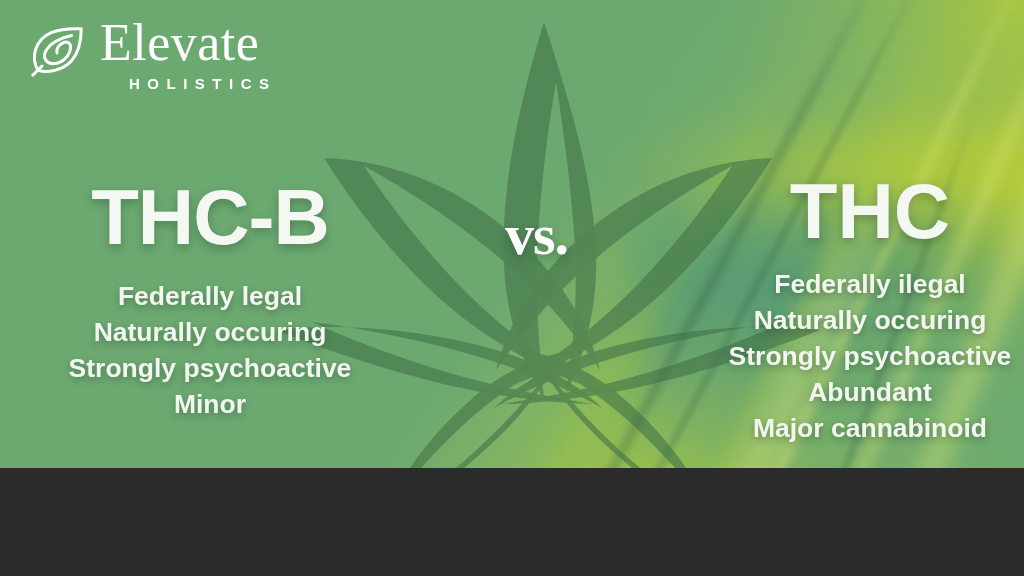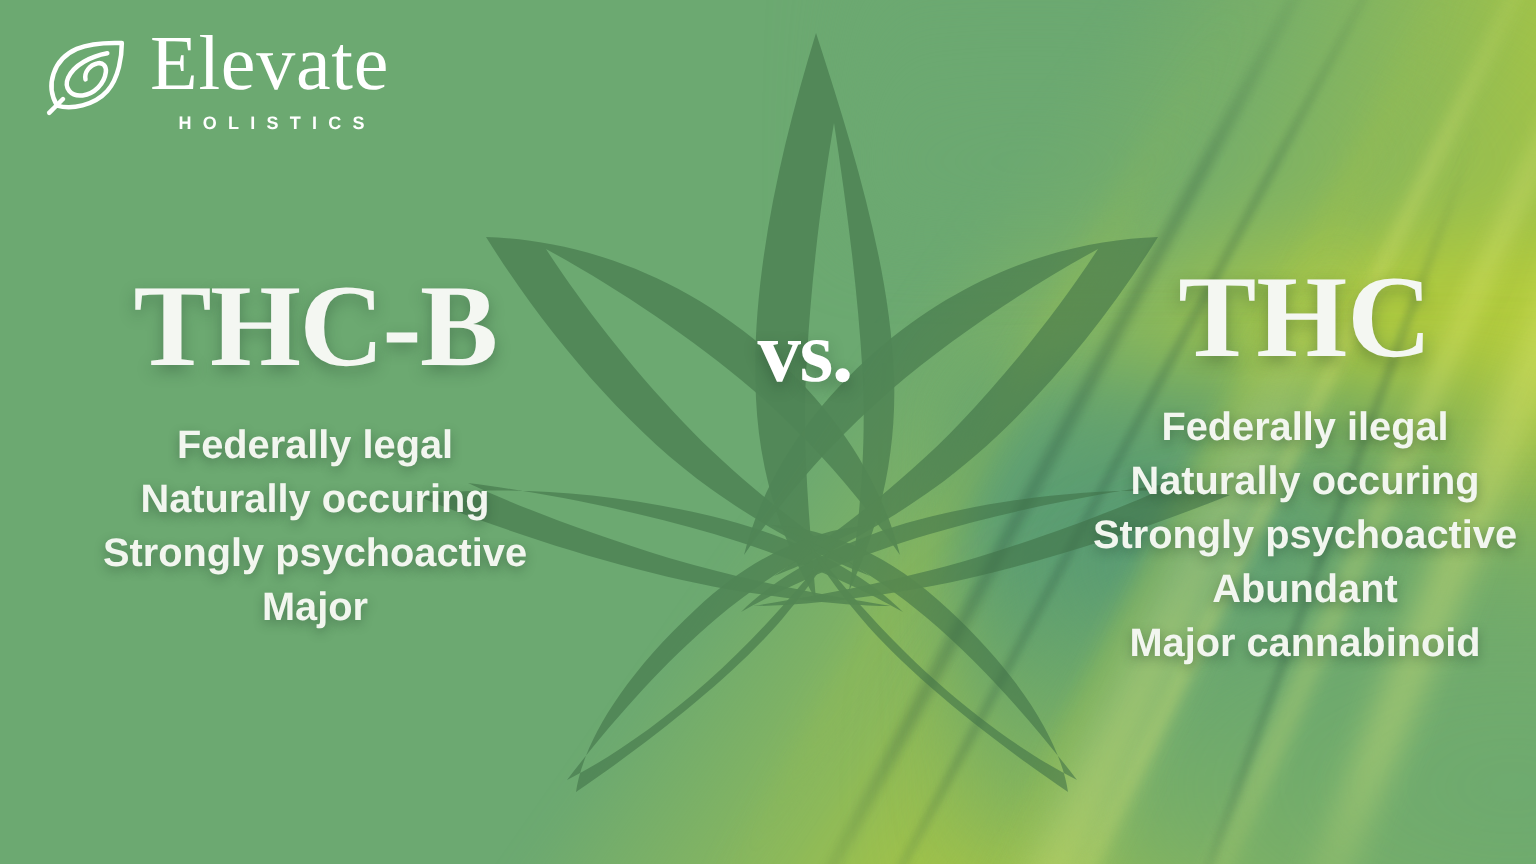--- a/index.html
+++ b/index.html
@@ -1,20 +1,20 @@
 <!DOCTYPE html>
 <html><head>
 <meta charset="utf-8">
 <style>
   html,body{margin:0;padding:0;background:#2b2b2b;}
   *{box-sizing:border-box;}
 
   .stage{
     position:relative;
-    width:1024px;height:576px;
+    width:1024px;height:468px;
     overflow:hidden;
     font-family:"Liberation Sans", sans-serif;
     background:#4d7c0f;
   }
 
   
   .bg-base{position:absolute;inset:0;background:#6CA971;}
 
   
   .bg-yellow{
@@ -99,33 +99,33 @@
   .logo-icon svg{width:100%;height:100%;display:block;}
   .logo-text{display:flex;flex-direction:column;}
   .logo-word{
     font-family:"Liberation Serif", serif;
     font-size:52px;line-height:.96;
     color:#FFFFFF;font-weight:400;
     letter-spacing:.5px;
   }
   .logo-sub{
     font-family:"Liberation Sans", sans-serif;
-    font-size:12px;font-weight:600;
+    font-size:15px;font-weight:600;
     color:#FFFFFF;
     letter-spacing:7.5px;
-    margin-top:7px;margin-left:3px;padding-left:16px;
+    margin-top:7px;margin-left:13px;padding-left:16px;
   }
 
   
   .col{position:absolute;text-align:center;}
   .col-left{left:24px;top:178px;width:372px;}
   .col-right{left:700px;top:172px;width:340px;}
 
   .col-title{
-    font-family:Liberation Serif, serif;
+    font-family:Liberation Sans, sans-serif;
     font-weight:700;
     color:#F4F7F2;
     text-shadow:0 4px 10px rgba(30,60,40,.35);
     line-height:1;
   }
   .col-left .col-title{font-size:78px;letter-spacing:-1px;}
   .col-right .col-title{font-size:78px;letter-spacing:0px;}
 
   .traits{
     list-style:none;margin:0;padding:0;
@@ -218,21 +218,21 @@
       <div class="logo-sub">HOLISTICS</div>
     </div>
   </div>
 
   <div class="col col-left">
     <div class="col-title">THC-B</div>
     <ul class="traits">
       <li>Federally legal</li>
       <li>Naturally occuring</li>
       <li>Strongly psychoactive</li>
-      <li>Major</li>
+      <li>Minor</li>
     </ul>
   </div>
 
   <div class="vs">vs.</div>
 
   <div class="col col-right">
     <div class="col-title">THC</div>
     <ul class="traits">
       <li>Federally ilegal</li>
       <li>Naturally occuring</li>

